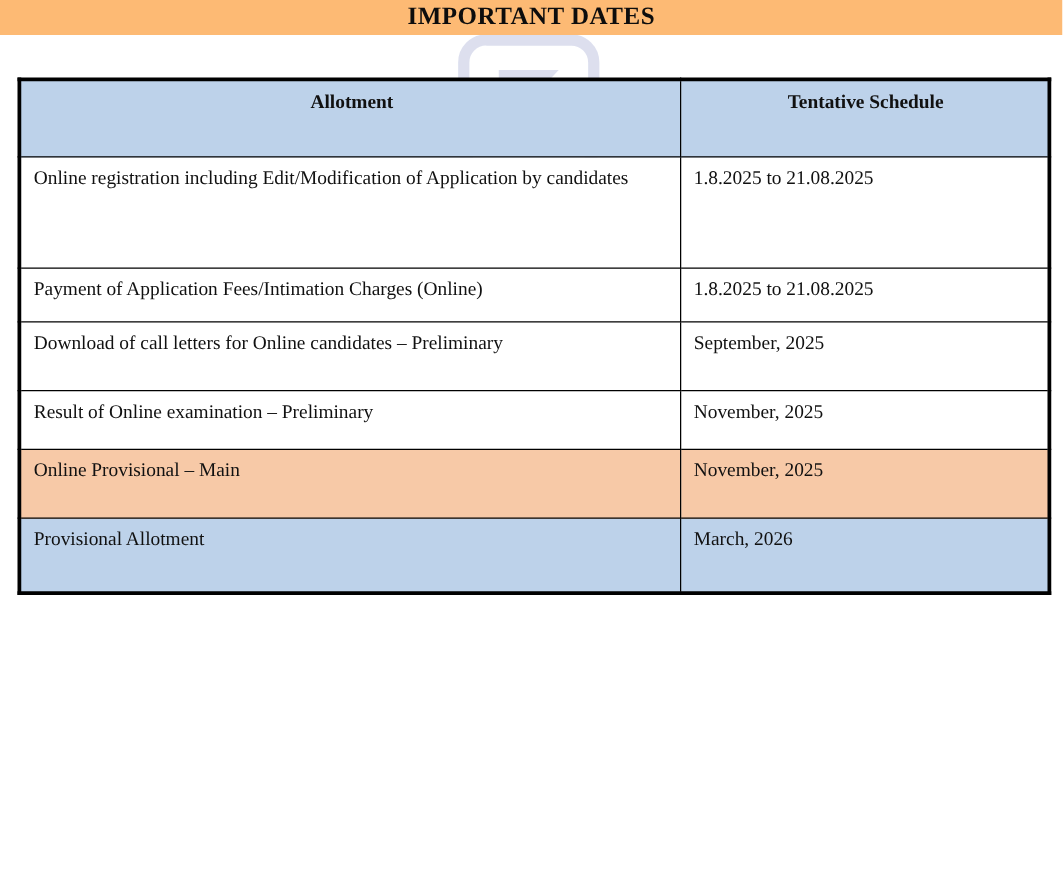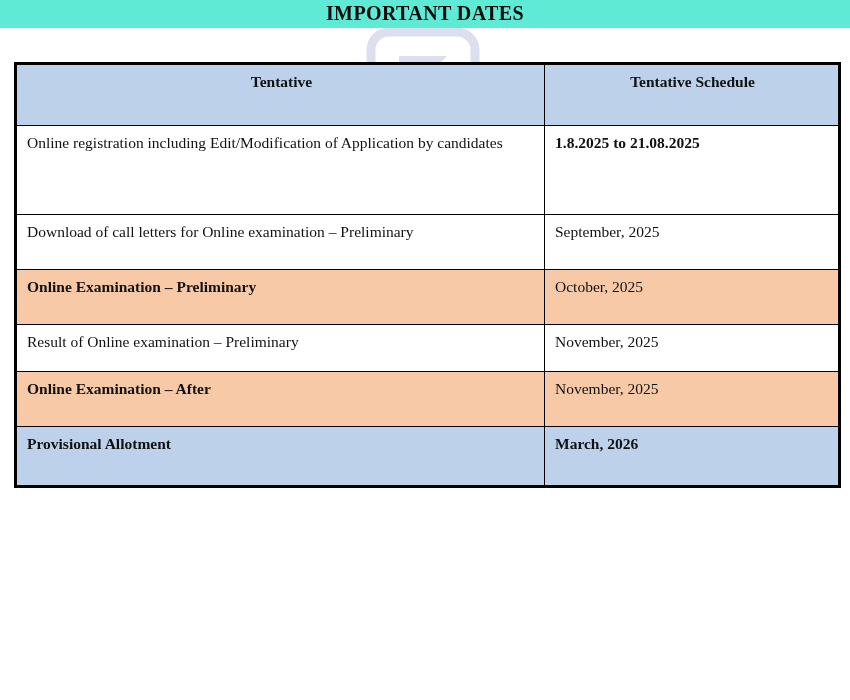--- a/index.html
+++ b/index.html
@@ -15,21 +15,21 @@
     position: relative;
   }
 
   
   .top-banner {
     position: absolute;
     left: 0;
     top: 0;
     width: 850px;
     height: 28px;
-    background: #5eead4;
+    background: #fdba74;
   }
   .top-banner .title {
     position: absolute;
     left: 0;
     top: 0;
     width: 850px;
     line-height: 26px;
     text-align: center;
     font-size: 20px;
     font-weight: bold;
@@ -114,21 +114,21 @@
     font-size: 21px;
     font-weight: bold;
     height: 50px;
     vertical-align: top;
     padding-top: 8px;
   }
 
   tbody tr td { background: #ffffff; }
   tbody tr.hl-orange td { background: #f7c9a7; }
   tbody tr.hl-blue td { background: #bdd2ea; }
-  td.b { font-weight: bold; }
+  td.b { font-weight: normal; }
 
   
   tr.r1 td { height: 78px; }
   tr.r2 td { height: 32px; }
   tr.r3 td { height: 75px; }
   tr.r4 td { height: 36px; }
   tr.r5 td { height: 44px; }
   tr.r6 td { height: 44px; }
   tr.r7 td { height: 36px; }
   tr.r8 td { height: 36px; }
@@ -152,43 +152,43 @@
 </div>
 
 <div class="table-wrap">
   <table class="dates">
     <colgroup>
       <col class="c-activity">
       <col class="c-schedule">
     </colgroup>
     <thead>
       <tr>
-        <th>Tentative</th>
+        <th>Allotment</th>
         <th>Tentative Schedule</th>
       </tr>
     </thead>
     <tbody>
       <tr class="r1">
         <td>Online registration including Edit/Modification of Application by candidates</td>
         <td class="b">1.8.2025 to 21.08.2025</td>
       </tr>
+      <tr class="r2">
+        <td>Payment of Application Fees/Intimation Charges (Online)</td>
+        <td class="b">1.8.2025 to 21.08.2025</td>
+      </tr>
       <tr class="r5">
-        <td>Download of call letters for Online examination – Preliminary</td>
+        <td>Download of call letters for Online candidates – Preliminary</td>
         <td>September, 2025</td>
-      </tr>
-      <tr class="r6 hl-orange">
-        <td class="b">Online Examination – Preliminary</td>
-        <td>October, 2025</td>
       </tr>
       <tr class="r7">
         <td>Result of Online examination – Preliminary</td>
         <td>November, 2025</td>
       </tr>
       <tr class="r9 hl-orange">
-        <td class="b">Online Examination – After</td>
+        <td class="b">Online Provisional – Main</td>
         <td>November, 2025</td>
       </tr>
       <tr class="r10 hl-blue">
         <td class="b">Provisional Allotment</td>
         <td class="b">March, 2026</td>
       </tr>
     </tbody>
   </table>
 </div>
 

